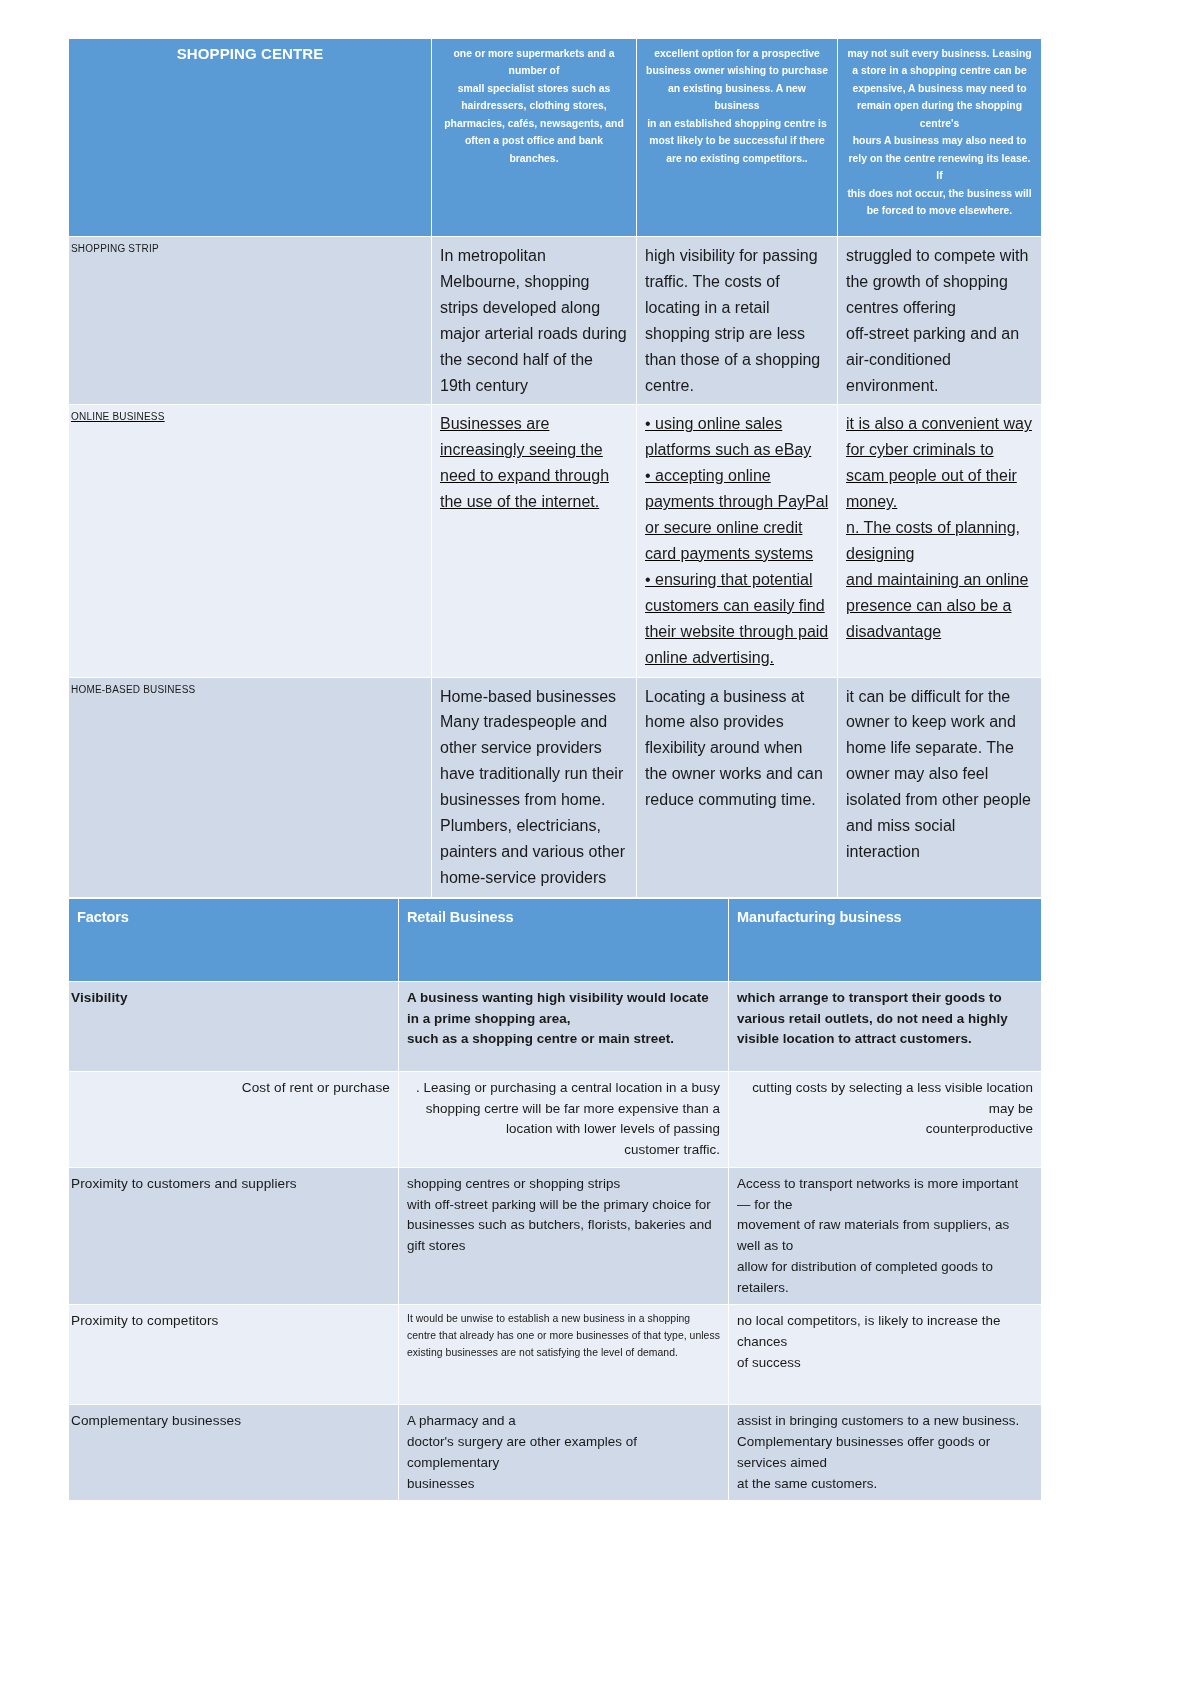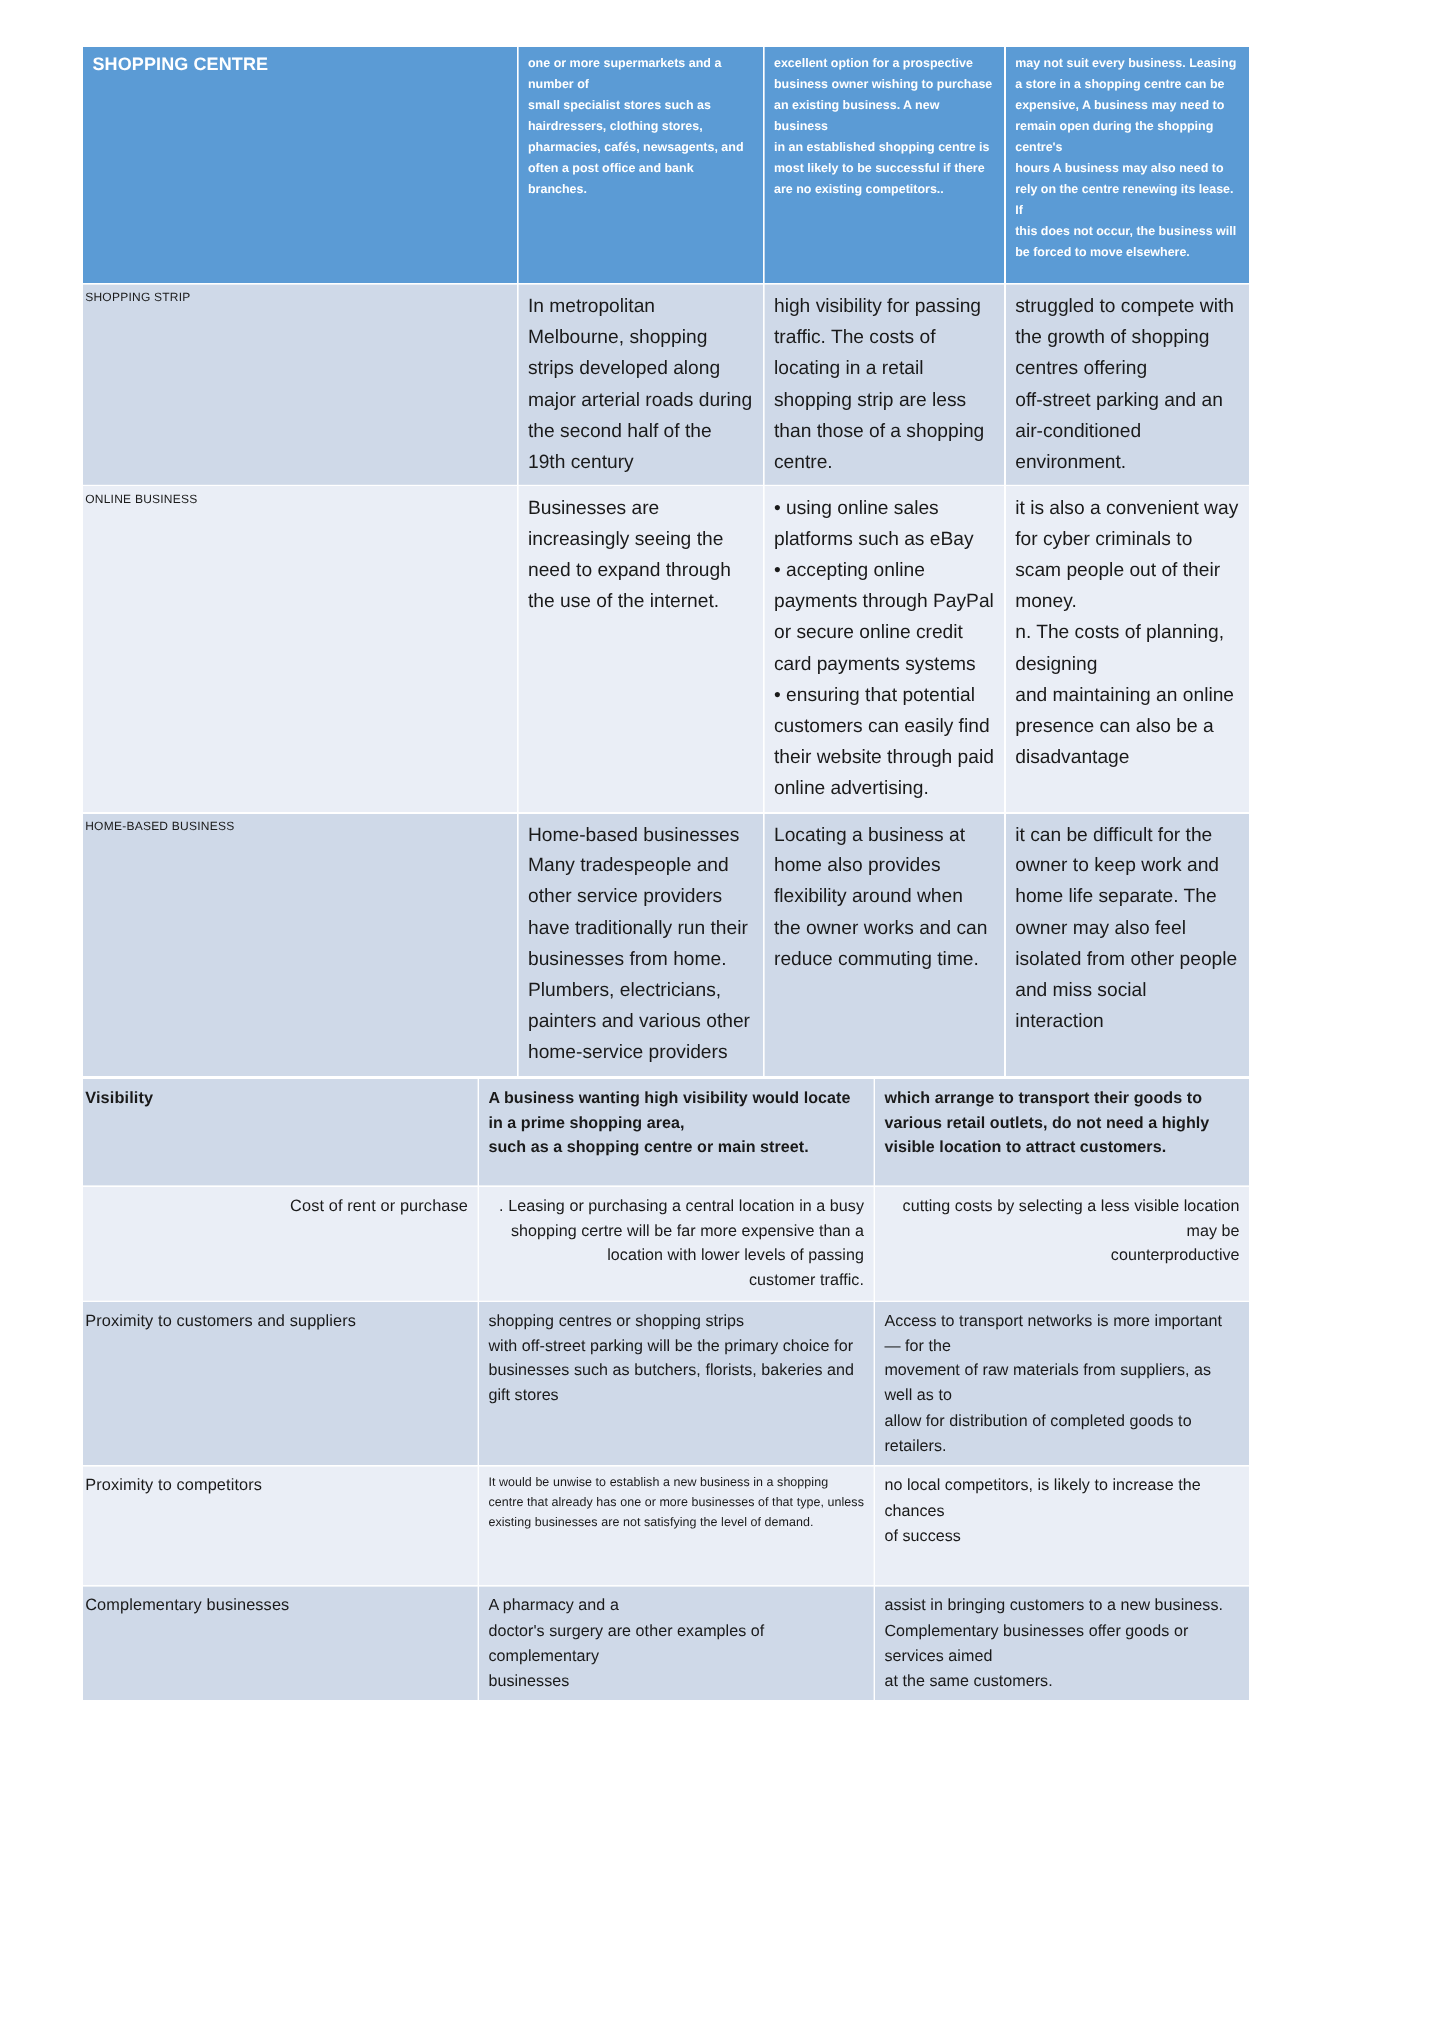--- a/index.html
+++ b/index.html
@@ -135,21 +135,21 @@
 
     <table class="tbl t1">
       <colgroup>
         <col class="c1">
           <col class="c2">
           <col class="c3">
           <col class="c4">
       </colgroup>
       <tbody>
 
-        <tr class="row-blue" style="height:198px;">
+        <tr class="row-blue" style="height:198px;text-align:center;">
           <td class="big-label">SHOPPING CENTRE</td>
           <td class="cell-text">one or more supermarkets and a number of
 small specialist stores such as hairdressers, clothing stores, pharmacies, cafés, newsagents, and often a post office and bank
 branches.</td>
           <td class="cell-text">excellent option for a prospective business owner wishing to purchase an existing business. A new business
 in an established shopping centre is most likely to be successful if there are no existing competitors..</td>
           <td class="cell-text">may not suit every business. Leasing a store in a shopping centre can be
 expensive, A business may need to remain open during the shopping centre's
 hours A business may also need to rely on the centre renewing its lease. If
 this does not occur, the business will be forced to move elsewhere.</td>
@@ -157,21 +157,21 @@
 
         <tr class="row-lightblue" style="height:92px;">
           <td class="big-label">SHOPPING STRIP</td>
           <td class="cell-text">In metropolitan Melbourne, shopping strips developed along major arterial roads during the second half of the 19th century</td>
           <td class="cell-text">high visibility for passing traffic. The costs of locating in a retail shopping strip are less
 than those of a shopping centre.</td>
           <td class="cell-text"> struggled to compete with the growth of shopping centres offering
 off-street parking and an air-conditioned environment.</td>
         </tr>
 
-        <tr class="row-paleblue" style="height:138px;">
+        <tr class="row-paleblue" style="height:138px;text-decoration:underline;">
           <td class="big-label">ONLINE BUSINESS</td>
           <td class="cell-text">Businesses are increasingly seeing the need to expand through the use of the internet.</td>
           <td class="cell-text">• using online sales platforms such as eBay
 • accepting online payments through PayPal or secure online credit card payments systems
 • ensuring that potential customers can easily find their website through paid online advertising.</td>
           <td class="cell-text">it is also a convenient way for cyber criminals to scam people out of their money.
 n. The costs of planning, designing
 and maintaining an online presence can also be a disadvantage</td>
         </tr>
 
@@ -185,20 +185,25 @@
       </tbody>
     </table>
 
     <table class="tbl t2">
       <colgroup>
         <col class="d1">
           <col class="d2">
           <col class="d3">
       </colgroup>
       <tbody>
+        <tr class="hdr-row">
+          <td>Factors</td>
+          <td>Retail Business</td>
+          <td>Manufacturing business</td>
+        </tr>
 
         <tr class="row-lightblue" style="height:90px;font-weight:bold;">
           <td class="factor">Visibility</td>
           <td class="body-text">A business wanting high visibility would locate in a prime shopping area,
 such as a shopping centre or main street.</td>
           <td class="body-text">which arrange to transport their goods to various retail outlets, do not need a highly visible location to attract customers.</td>
         </tr>
 
         <tr class="row-paleblue" style="height:92px;text-align:right;">
           <td class="factor">Cost of rent or purchase</td>

